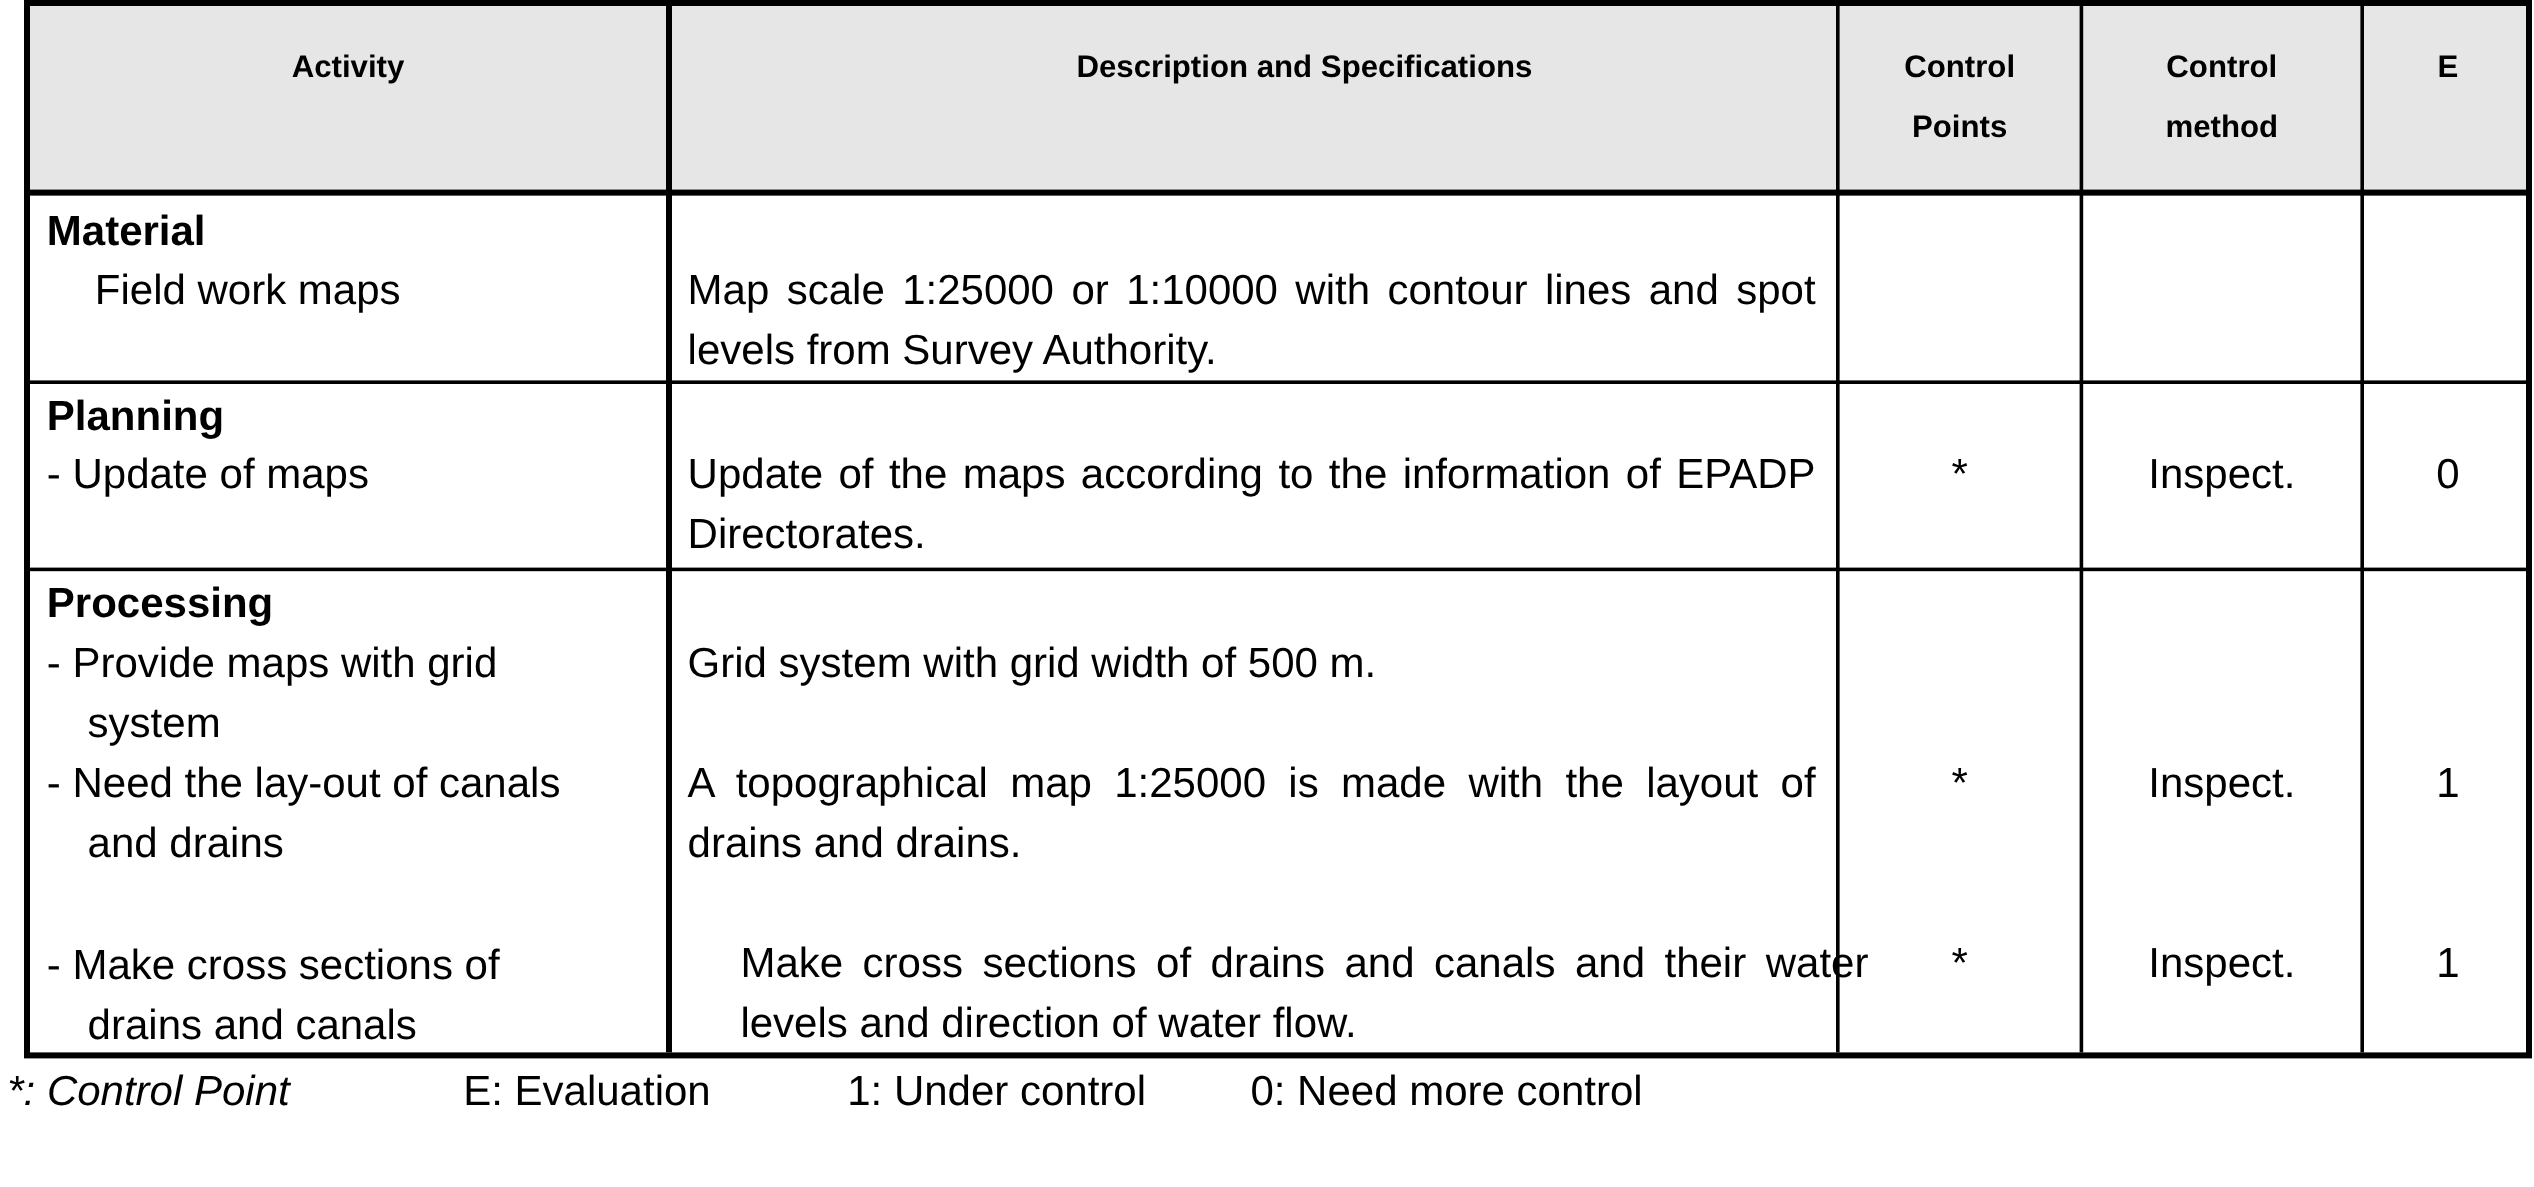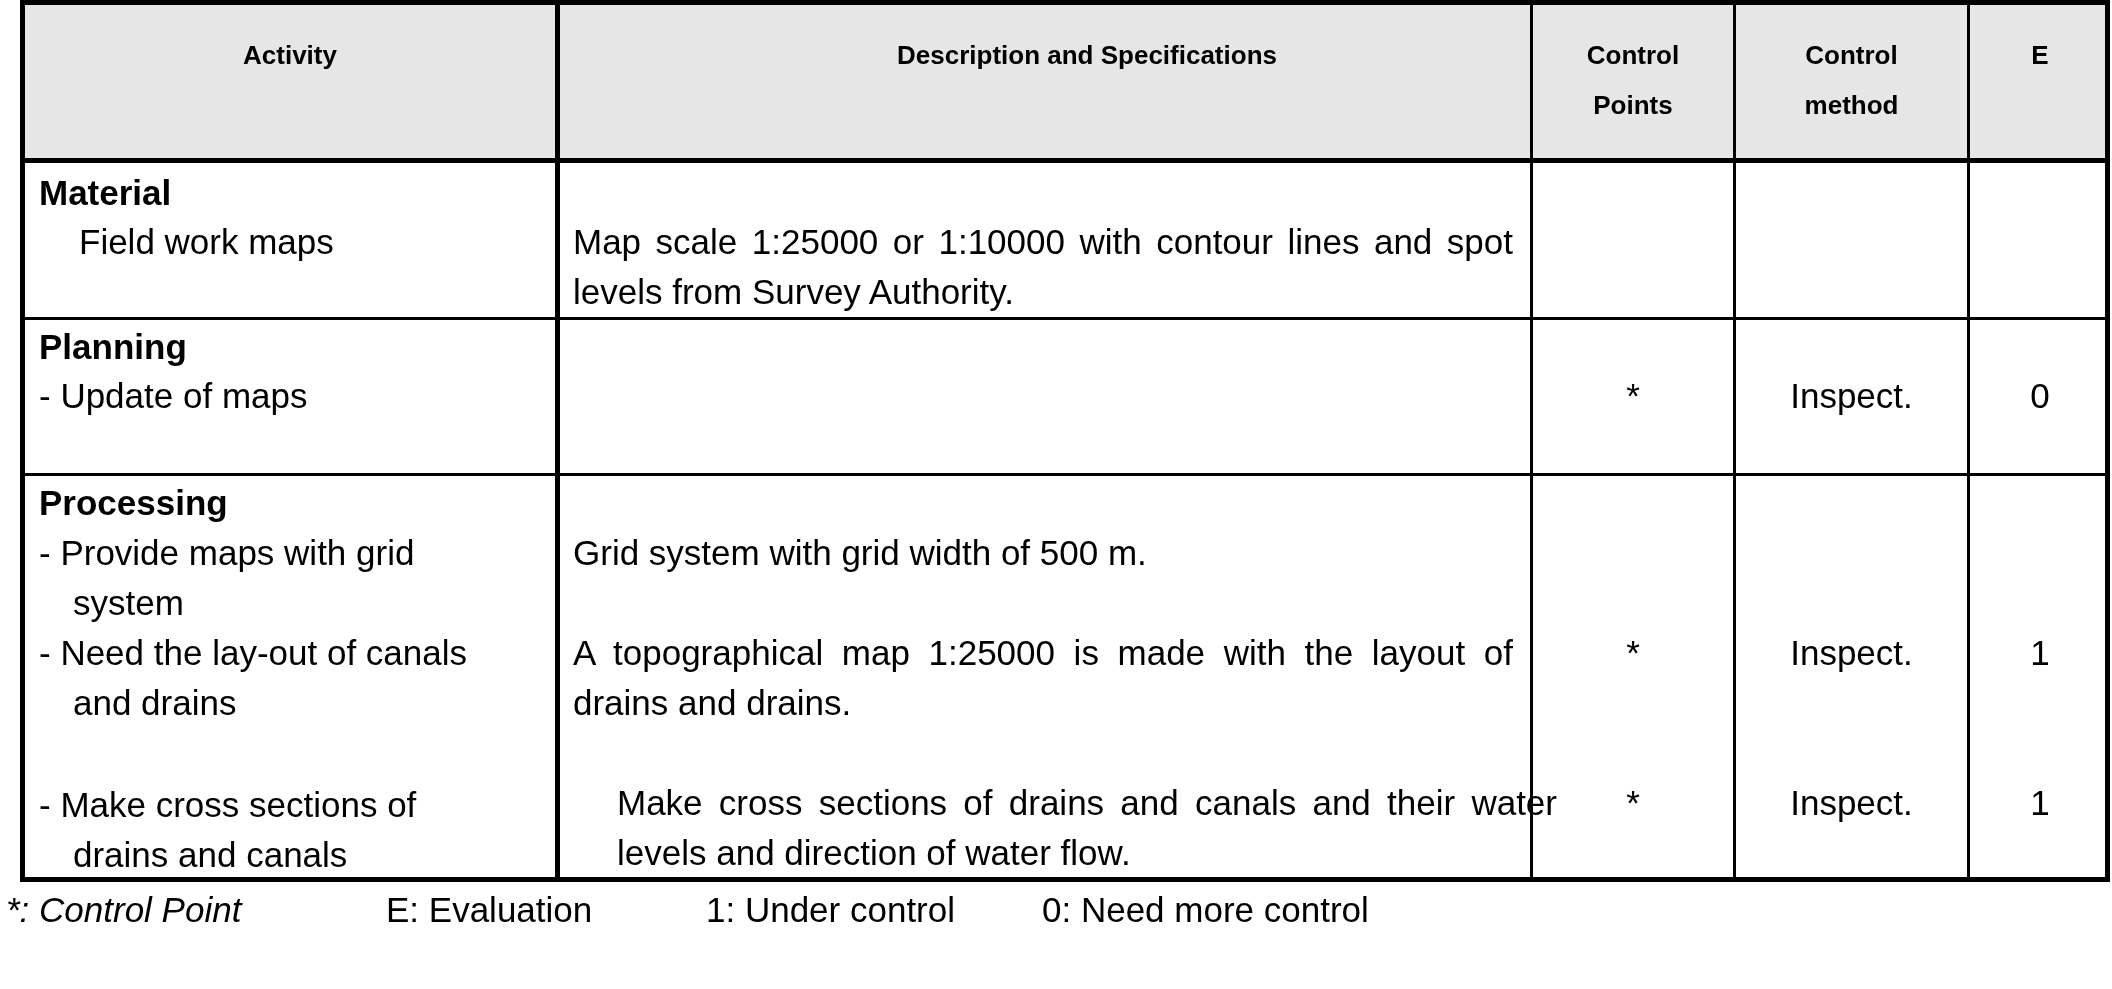--- a/index.html
+++ b/index.html
@@ -44,20 +44,21 @@
     <div>method</div>
   </div>
   <div class="htext" style="left:1945px; width:140px; top:25px;">E</div>
 
   <div class="cell bold" style="left:14px; top:163px;">Material</div>
   <div class="cell" style="left:44px; top:212px;margin-left:10px;">Field work maps</div>
   <div class="cell desc" style="left:548px; width:940px; top:212px;">Map scale 1:25000 or 1:10000 with contour lines and spot levels from Survey Authority.</div>
 
   <div class="cell bold" style="left:14px; top:317px;">Planning</div>
   <div class="cell" style="left:14px; top:366px;">- Update of maps</div>
+  <div class="cell desc" style="left:548px; width:940px; top:366px;">Update of the maps according to the information of EPADP Directorates.</div>
   <div class="cell center" style="left:1508px; width:200px; top:366px;">*</div>
   <div class="cell center" style="left:1711px; width:231px; top:366px;">Inspect.</div>
   <div class="cell center" style="left:1945px; width:140px; top:366px;">0</div>
 
   <div class="cell bold" style="left:14px; top:473px;">Processing</div>
 
   <div class="cell" style="left:14px; top:523px;">- Provide maps with grid</div>
   <div class="cell" style="left:48px; top:573px;">system</div>
   <div class="cell desc" style="left:548px; width:940px; top:523px;">Grid system with grid width of 500 m.</div>
 

